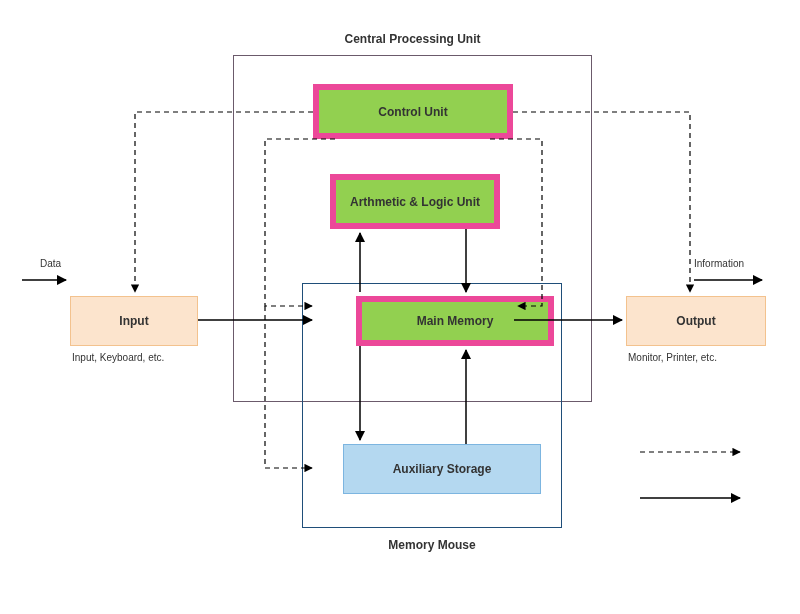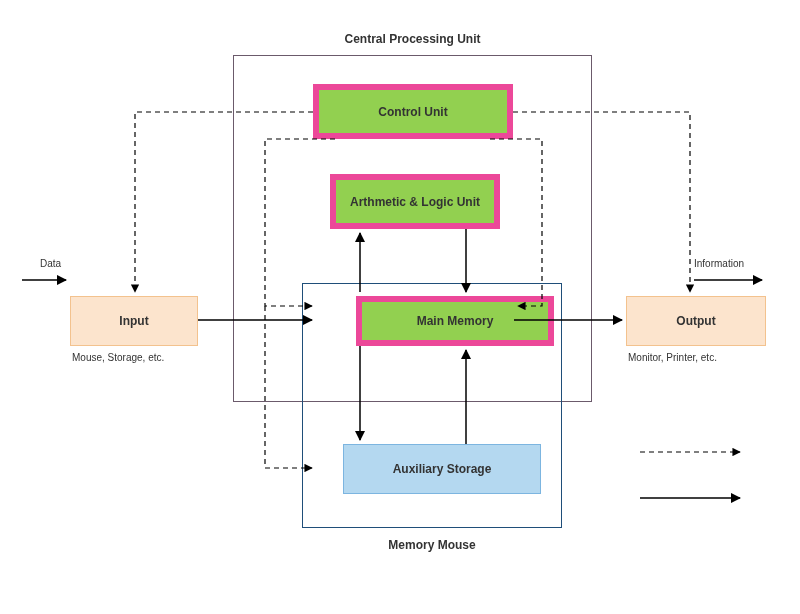--- a/index.html
+++ b/index.html
@@ -90,21 +90,21 @@
 </div>
 
 <div class="box box-peach" style="left:626px; top:296px; width:140px; height:50px;align-items:center;">
   <span>Output</span>
 </div>
 
 <div class="caption" style="left:40px; top:258px;">Data</div>
 
 <div class="caption" style="left:694px; top:258px;">Information</div>
 
-<div class="caption" style="left:72px; top:352px; width:130px;">Mouse, Storage, etc.</div>
+<div class="caption" style="left:72px; top:352px; width:130px;">Input, Keyboard, etc.</div>
 
 <div class="caption" style="left:628px; top:352px; width:140px;">Monitor, Printer, etc.</div>
 
 <svg class="lines" viewBox="0 0 800 614">
   <defs>
     <marker id="arrow" viewBox="0 0 10 10" refX="9" refY="5" markerWidth="7" markerHeight="7" orient="auto-start-reverse">
       <path d="M 0 0 L 10 5 L 0 10 z" fill="#000"></path>
     </marker>
   </defs>
 

